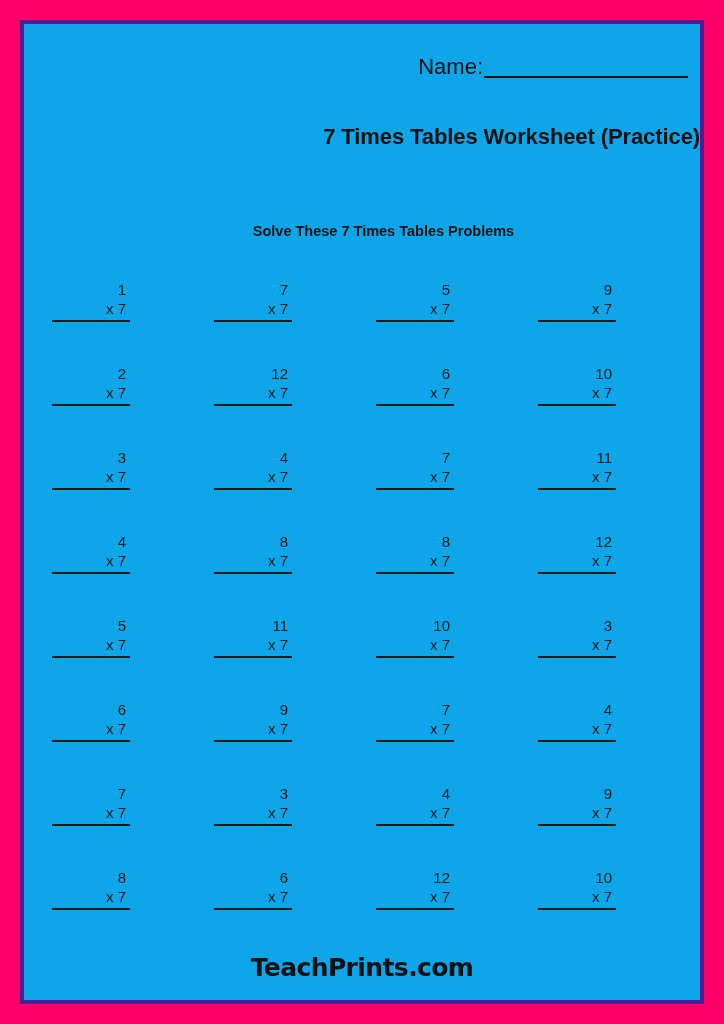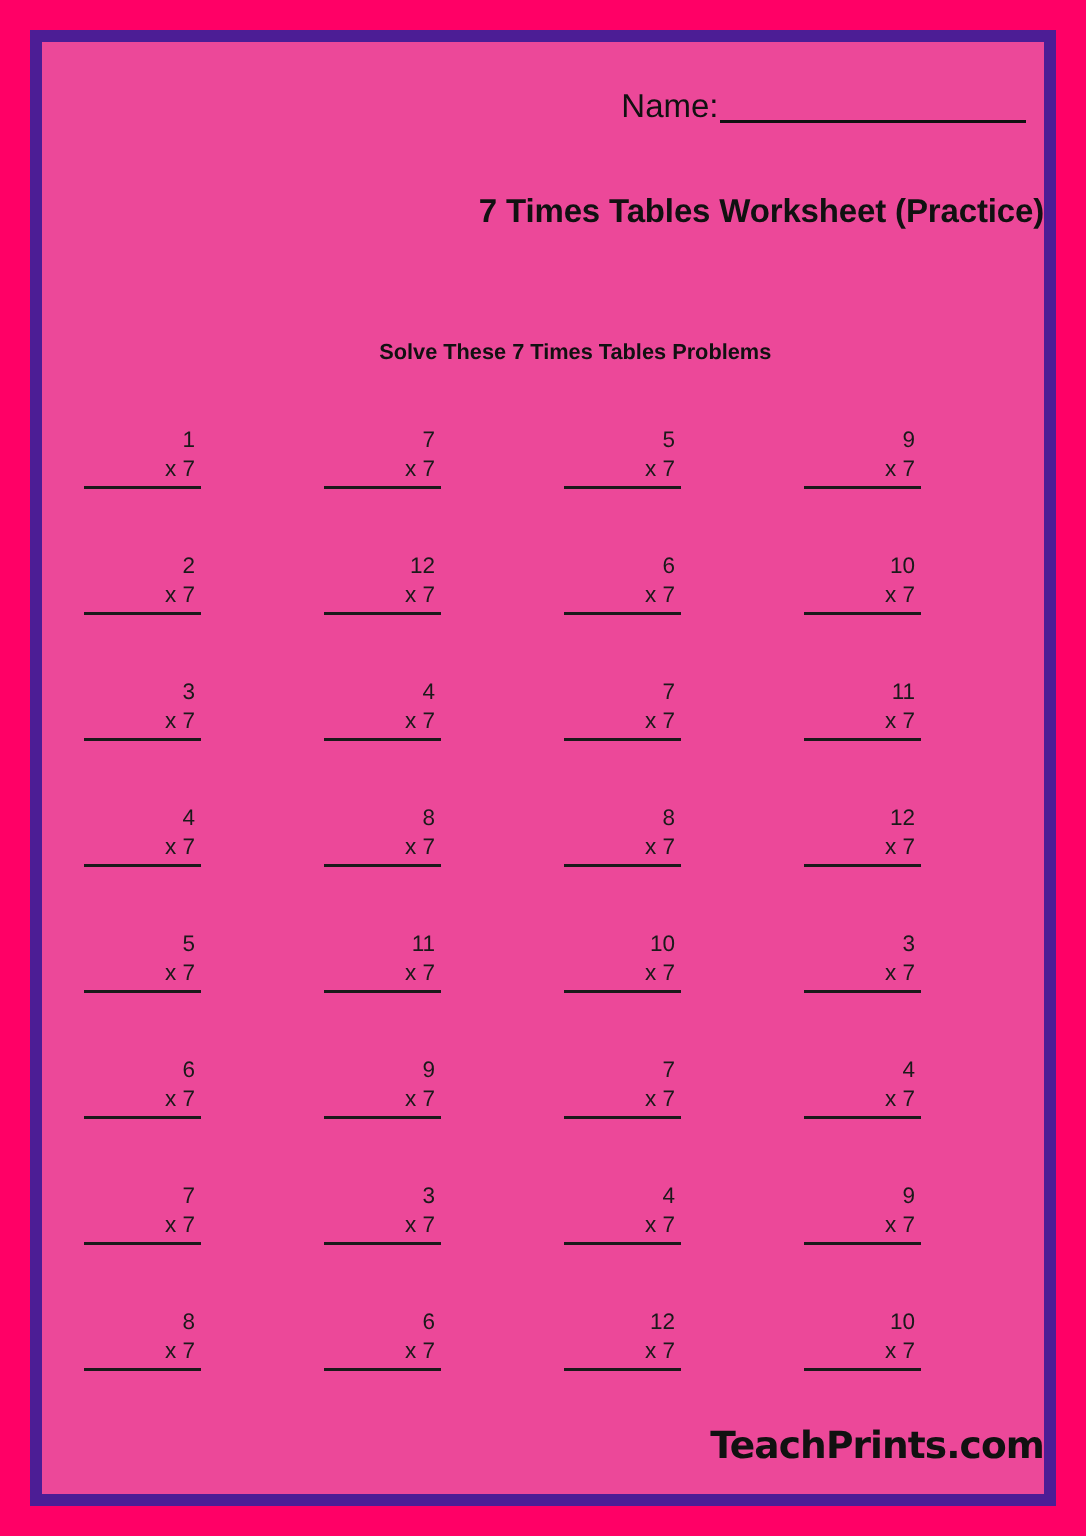--- a/index.html
+++ b/index.html
@@ -20,23 +20,23 @@
     width: 724px;
     height: 1024px;
     box-sizing: border-box;
     background: #ff0066;
     padding: 20px;
   }
   .sheet {
     position: relative;
     width: 100%;
     height: 100%;
-    background: #ec4899;
+    background: #0ea5e9;
     box-sizing: border-box;
-    border: 8px solid #4c1d95;
+    border: 4px solid #4c1d95;
     overflow: hidden;
   }
 
   
   .name-row {
     position: absolute;
     top: 32px;
     right: 12px;
     display: flex;
     align-items: flex-end;
@@ -119,21 +119,21 @@
     padding-bottom: 4px;
     white-space: pre;
   }
 
   
   .footer {
     position: absolute;
     bottom: 18px;
     left: 0;
     right: 0;
-    text-align: right;
+    text-align: center;
     font-size: 25px;
     font-weight: bold;
     color: #111111;
     font-family: "DejaVu Sans", sans-serif;
     letter-spacing: -0.6px;
   }
 </style>
 </head>
 <body>
 

